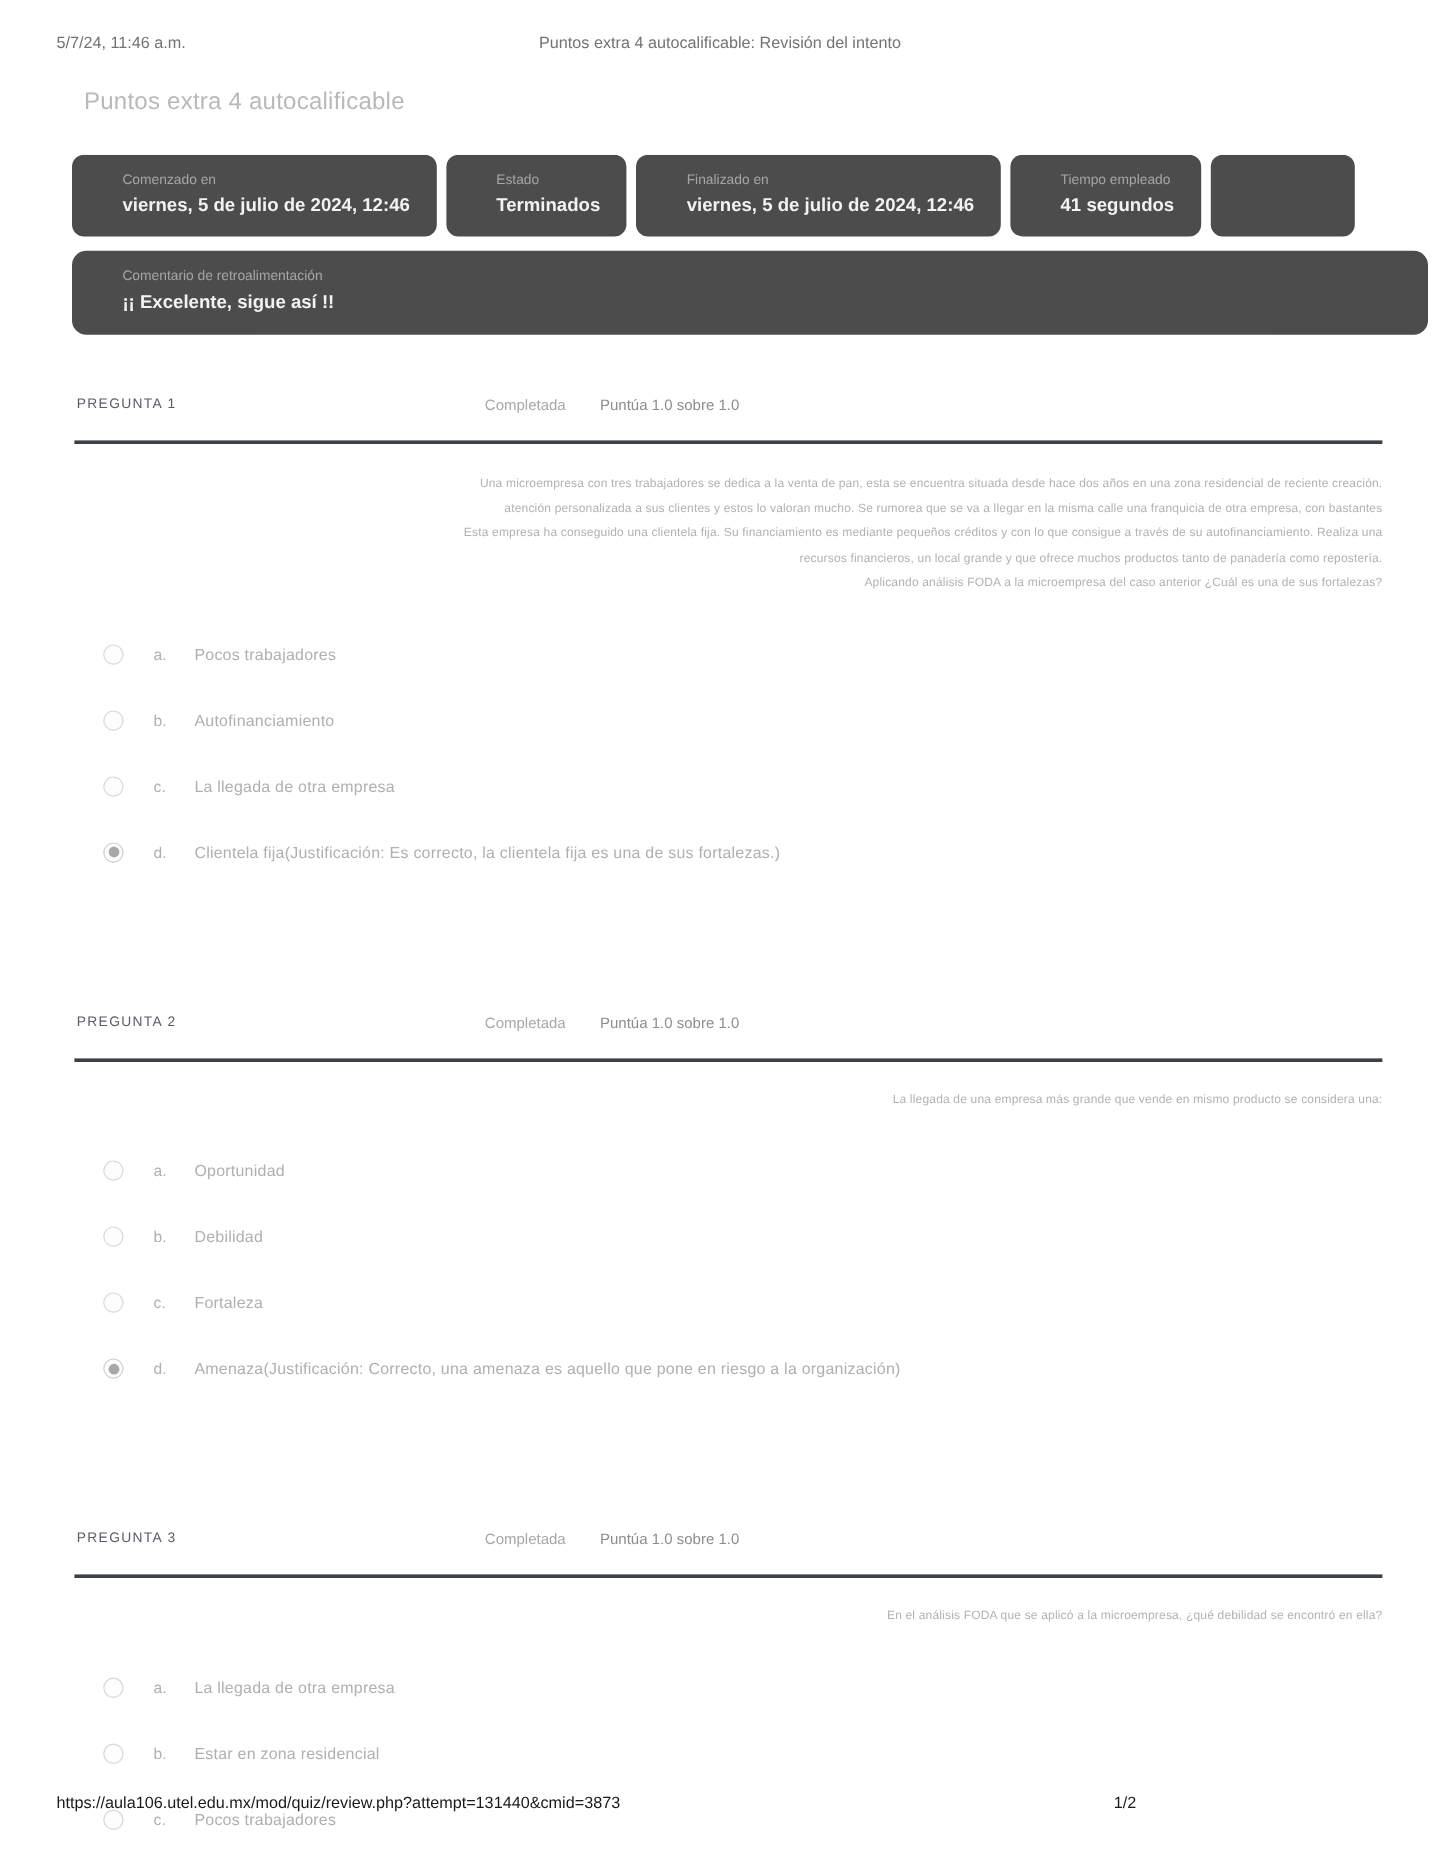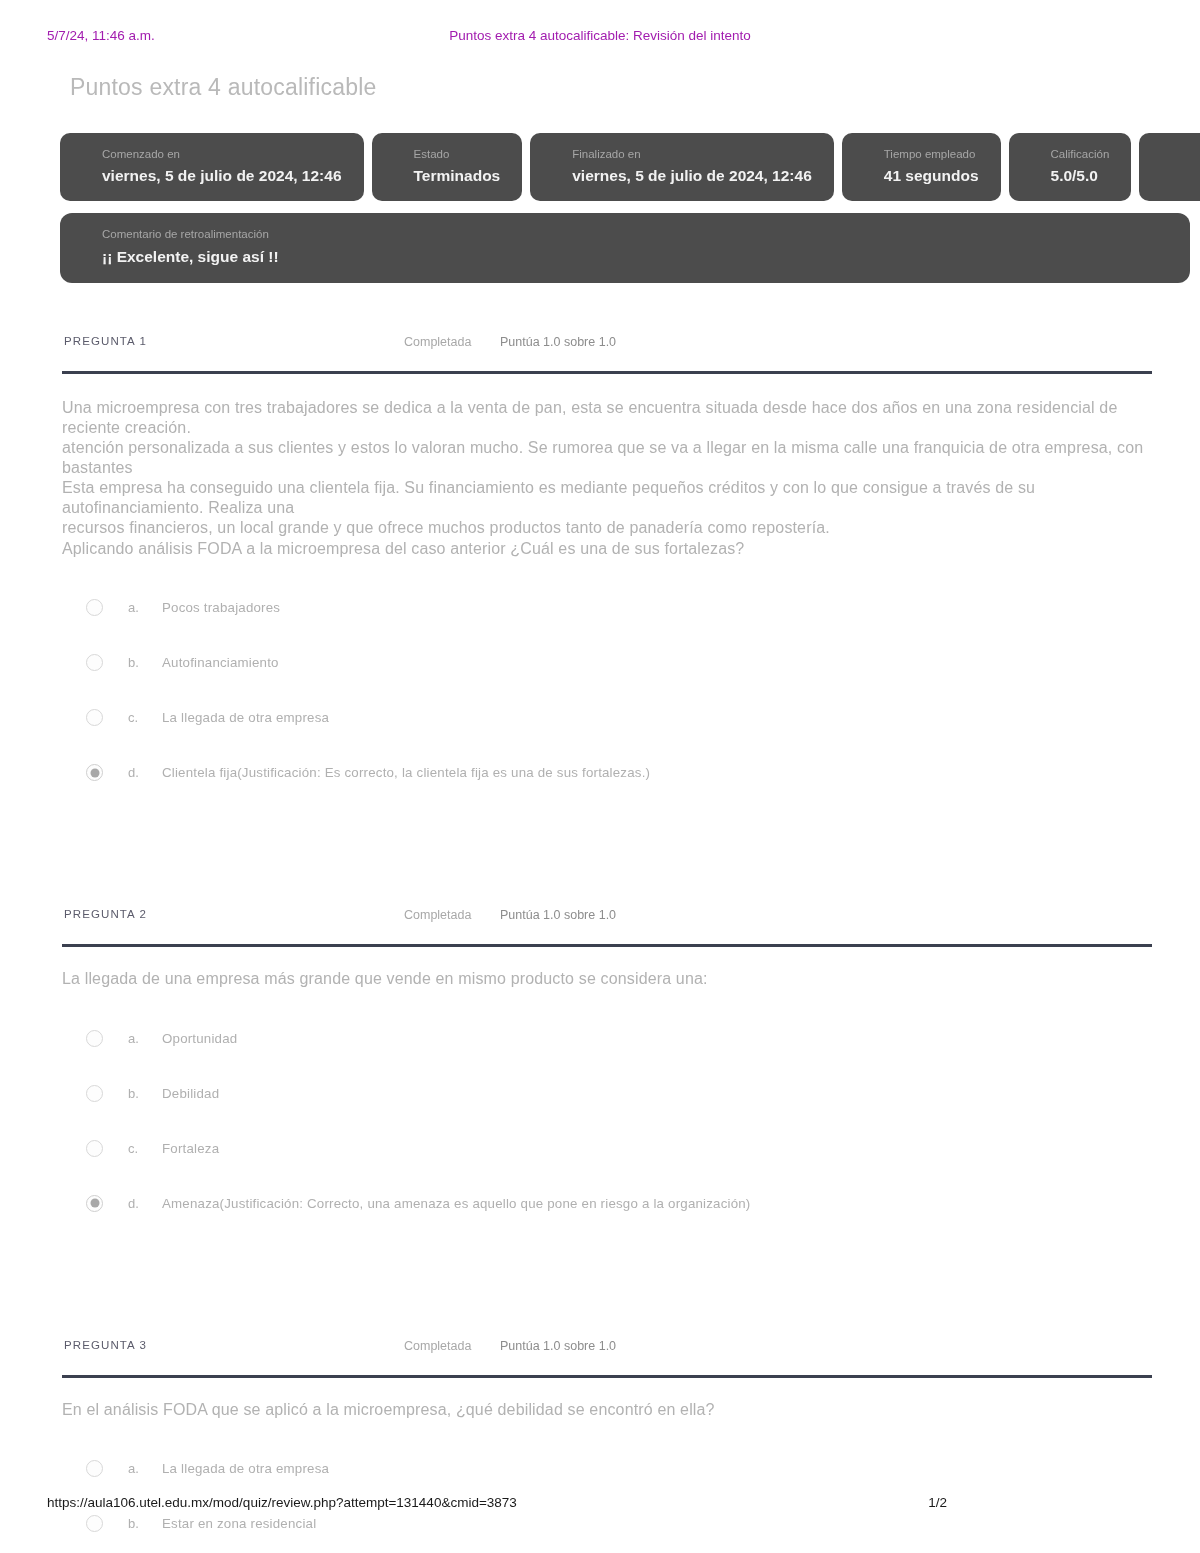--- a/index.html
+++ b/index.html
@@ -19,21 +19,21 @@
   }
 
   
   .print-header {
     position: absolute;
     top: 28px;
     left: 0;
     width: 1020px;
     height: 20px;
     font-size: 13.5px;
-    color: #a21caf;
+    color: #737373;
   }
   .print-header .ph-left {
     position: absolute;
     left: 47px;
     top: 0;
     white-space: nowrap;
   }
   .print-header .ph-center {
     position: absolute;
     left: 0;
@@ -69,21 +69,21 @@
   .page {
     position: absolute;
     top: 62px;
     left: 0;
     width: 1200px;
   }
 
   .quiz-title {
     margin: 0;
     padding: 12px 0 0 70px;
-    font-size: 23px;
+    font-size: 20px;
     font-weight: 400;
     color: #b9b9b9;
     letter-spacing: 0.2px;
   }
 
   
   .summary-strip {
     position: relative;
     margin-top: 32px;
     padding-left: 60px;
@@ -187,24 +187,25 @@
     white-space: nowrap;
   }
   .q-rule {
     height: 3px;
     background: #3b404f;
     width: 1090px;
     margin-top: 6px;
   }
   .q-text {
     margin-top: 24px;
-    font-size: 16px;
+    font-size: 10px;
     line-height: 19.5px;
     color: #b2b2b2;
     letter-spacing: 0.15px;
+    text-align: right;
   }
   .q-text p {
     margin: 0;
   }
   .q-text p + p {
     margin-top: 1px;
   }
 
   .answers {
     margin-top: 22px;
@@ -283,24 +284,20 @@
         <span class="val">Terminados</span>
       </div>
       <div class="sum-card">
         <span class="lbl">Finalizado en</span>
         <span class="val">viernes, 5 de julio de 2024, 12:46</span>
       </div>
       <div class="sum-card">
         <span class="lbl">Tiempo empleado</span>
         <span class="val">41 segundos</span>
       </div>
-      <div class="sum-card">
-        <span class="lbl">Calificación</span>
-        <span class="val">5.0/5.0</span>
-      </div>
       <div class="sum-card clipped">
         <span class="lbl"></span>
         <span class="val"></span>
       </div>
     </div>
   </div>
 
   <div class="feedback-bar">
     <div class="lbl">Comentario de retroalimentación</div>
     <div class="val">¡¡ Excelente, sigue así !!</div>

